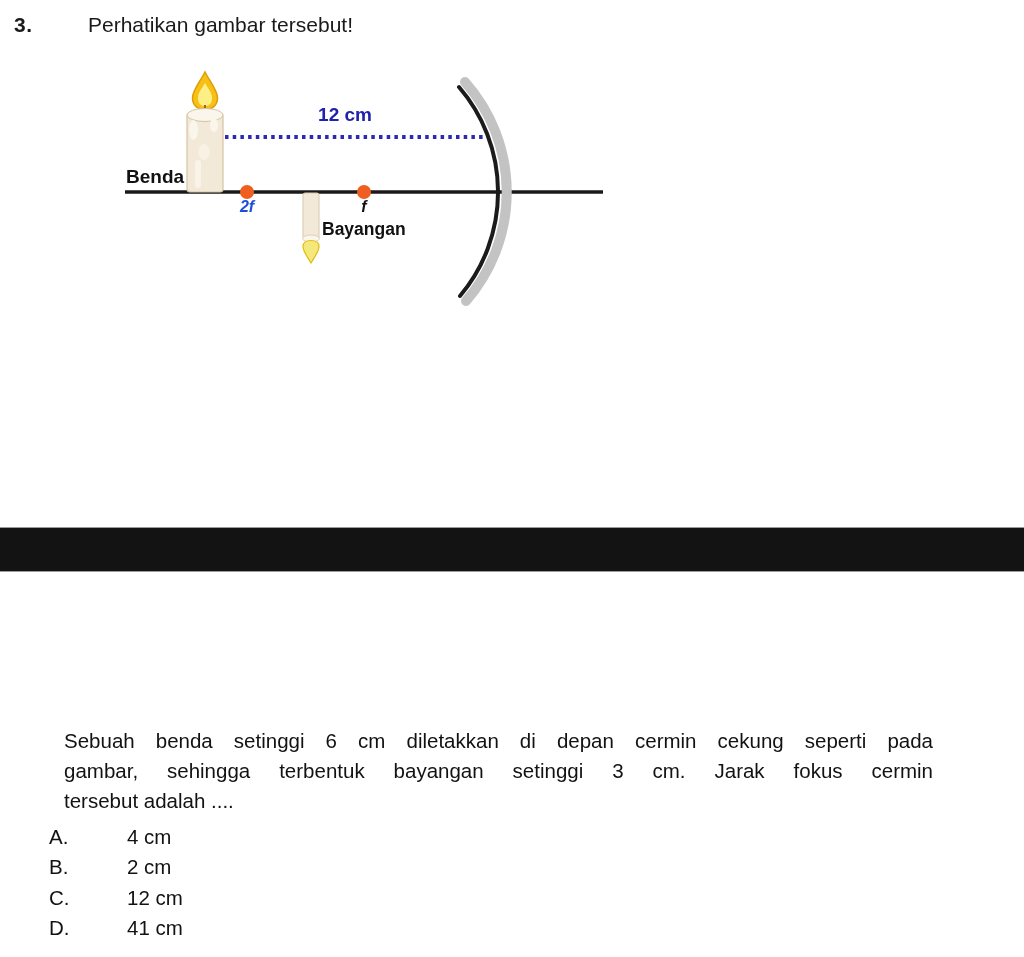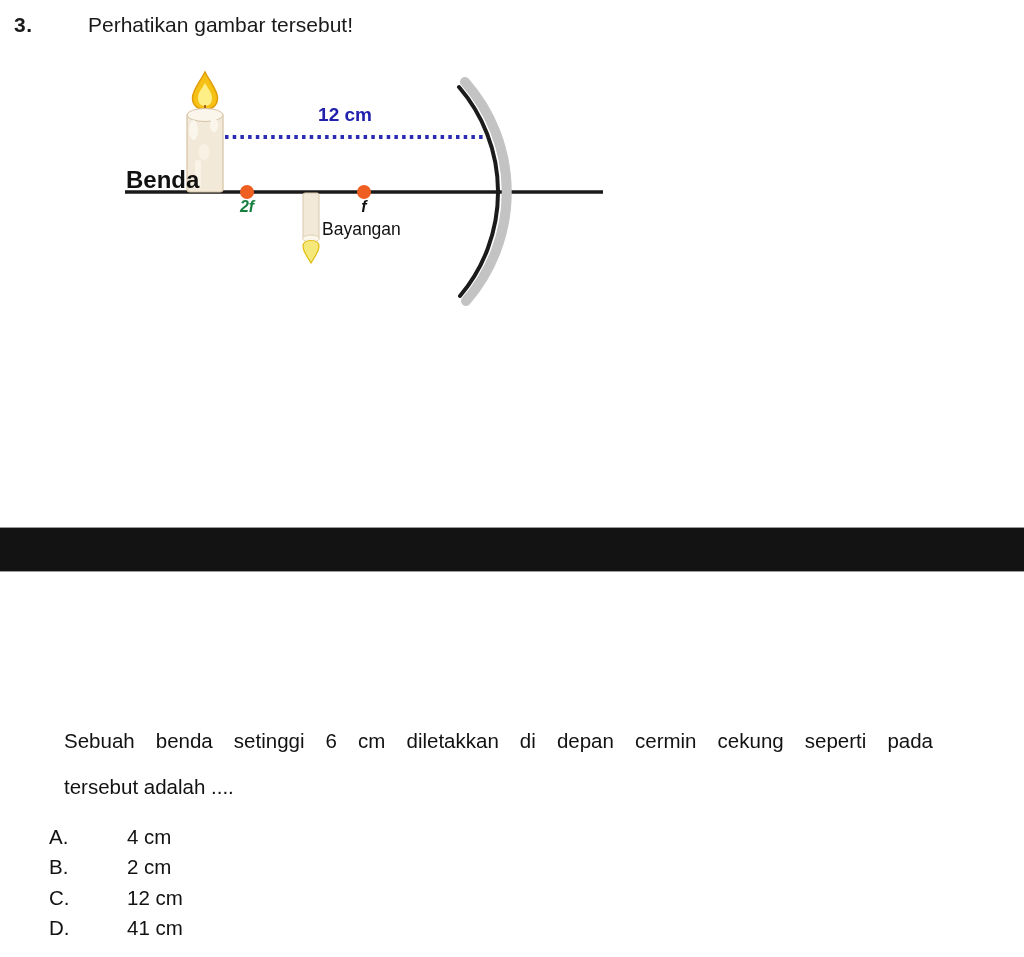--- a/index.html
+++ b/index.html
@@ -27,51 +27,51 @@
     width: 520px; height: 255px;
   }
   .diagram svg { position: absolute; left: 0; top: 0; }
   .lbl { position: absolute; white-space: nowrap; }
   .lbl-distance {
     left: 200px; top: 44px; width: 90px; text-align: center;
     font-size: 19px; font-weight: bold; color: #2121ad;
   }
   .lbl-object {
     left: 26px; top: 106px;
-    font-size: 24px; font-weight: bold; color: #111;
+    font-size: 19px; font-weight: bold; color: #111;
   }
   .lbl-2f {
     left: 132px; top: 138px; width: 30px; text-align: center;
-    font-size: 16px; font-weight: bold; font-style: italic; color: #15803d;
+    font-size: 16px; font-weight: bold; font-style: italic; color: #1d4ed8;
   }
   .lbl-f {
     left: 249px; top: 138px; width: 30px; text-align: center;
     font-size: 16px; font-weight: bold; font-style: italic; color: #111;
   }
   .lbl-image {
     left: 222px; top: 159px;
-    font-size: 17.5px; font-weight: normal; color: #111;
+    font-size: 17.5px; font-weight: bold; color: #111;
   }
 
   
   .separator-bar {
     position: absolute; left: 0; top: 527px;
     width: 1024px; height: 45px;
     background: #131313;
     border-top: 1px solid #9b9b9b;
     border-bottom: 1px solid #9b9b9b;
   }
 
   
   .question {
     position: absolute; left: 64px; top: 726px; width: 869px;
     font-size: 20.5px; line-height: 30.2px; color: #121212;
   }
   .q-line { text-align: justify; text-align-last: justify; }
-  .q-line.last { text-align: left; text-align-last: left; margin-top: 16px; }
+  .q-line.last { text-align: left; text-align-last: left; }
 
   .options {
     position: absolute; left: 49px; top: 822px;
     font-size: 20.5px; line-height: 30.3px; color: #121212;
   }
   .option-row { display: flex; }
   .option-letter { width: 78px; }
 </style>
 </head>
 <body>
@@ -117,20 +117,21 @@
   <div class="lbl lbl-object">Benda</div>
   <div class="lbl lbl-2f">2f</div>
   <div class="lbl lbl-f">f</div>
   <div class="lbl lbl-image">Bayangan</div>
 </div>
 
 <div class="separator-bar"></div>
 
 <div class="question">
   <div class="q-line">Sebuah benda setinggi 6 cm diletakkan di depan cermin cekung seperti pada</div>
+  <div class="q-line">gambar, sehingga terbentuk bayangan setinggi 3 cm. Jarak fokus cermin</div>
   <div class="q-line last">tersebut adalah ....</div>
 </div>
 
 <div class="options">
   <div class="option-row">
     <span class="option-letter">A.</span>
     <span class="option-value">4 cm</span>
   </div>
   <div class="option-row">
     <span class="option-letter">B.</span>

